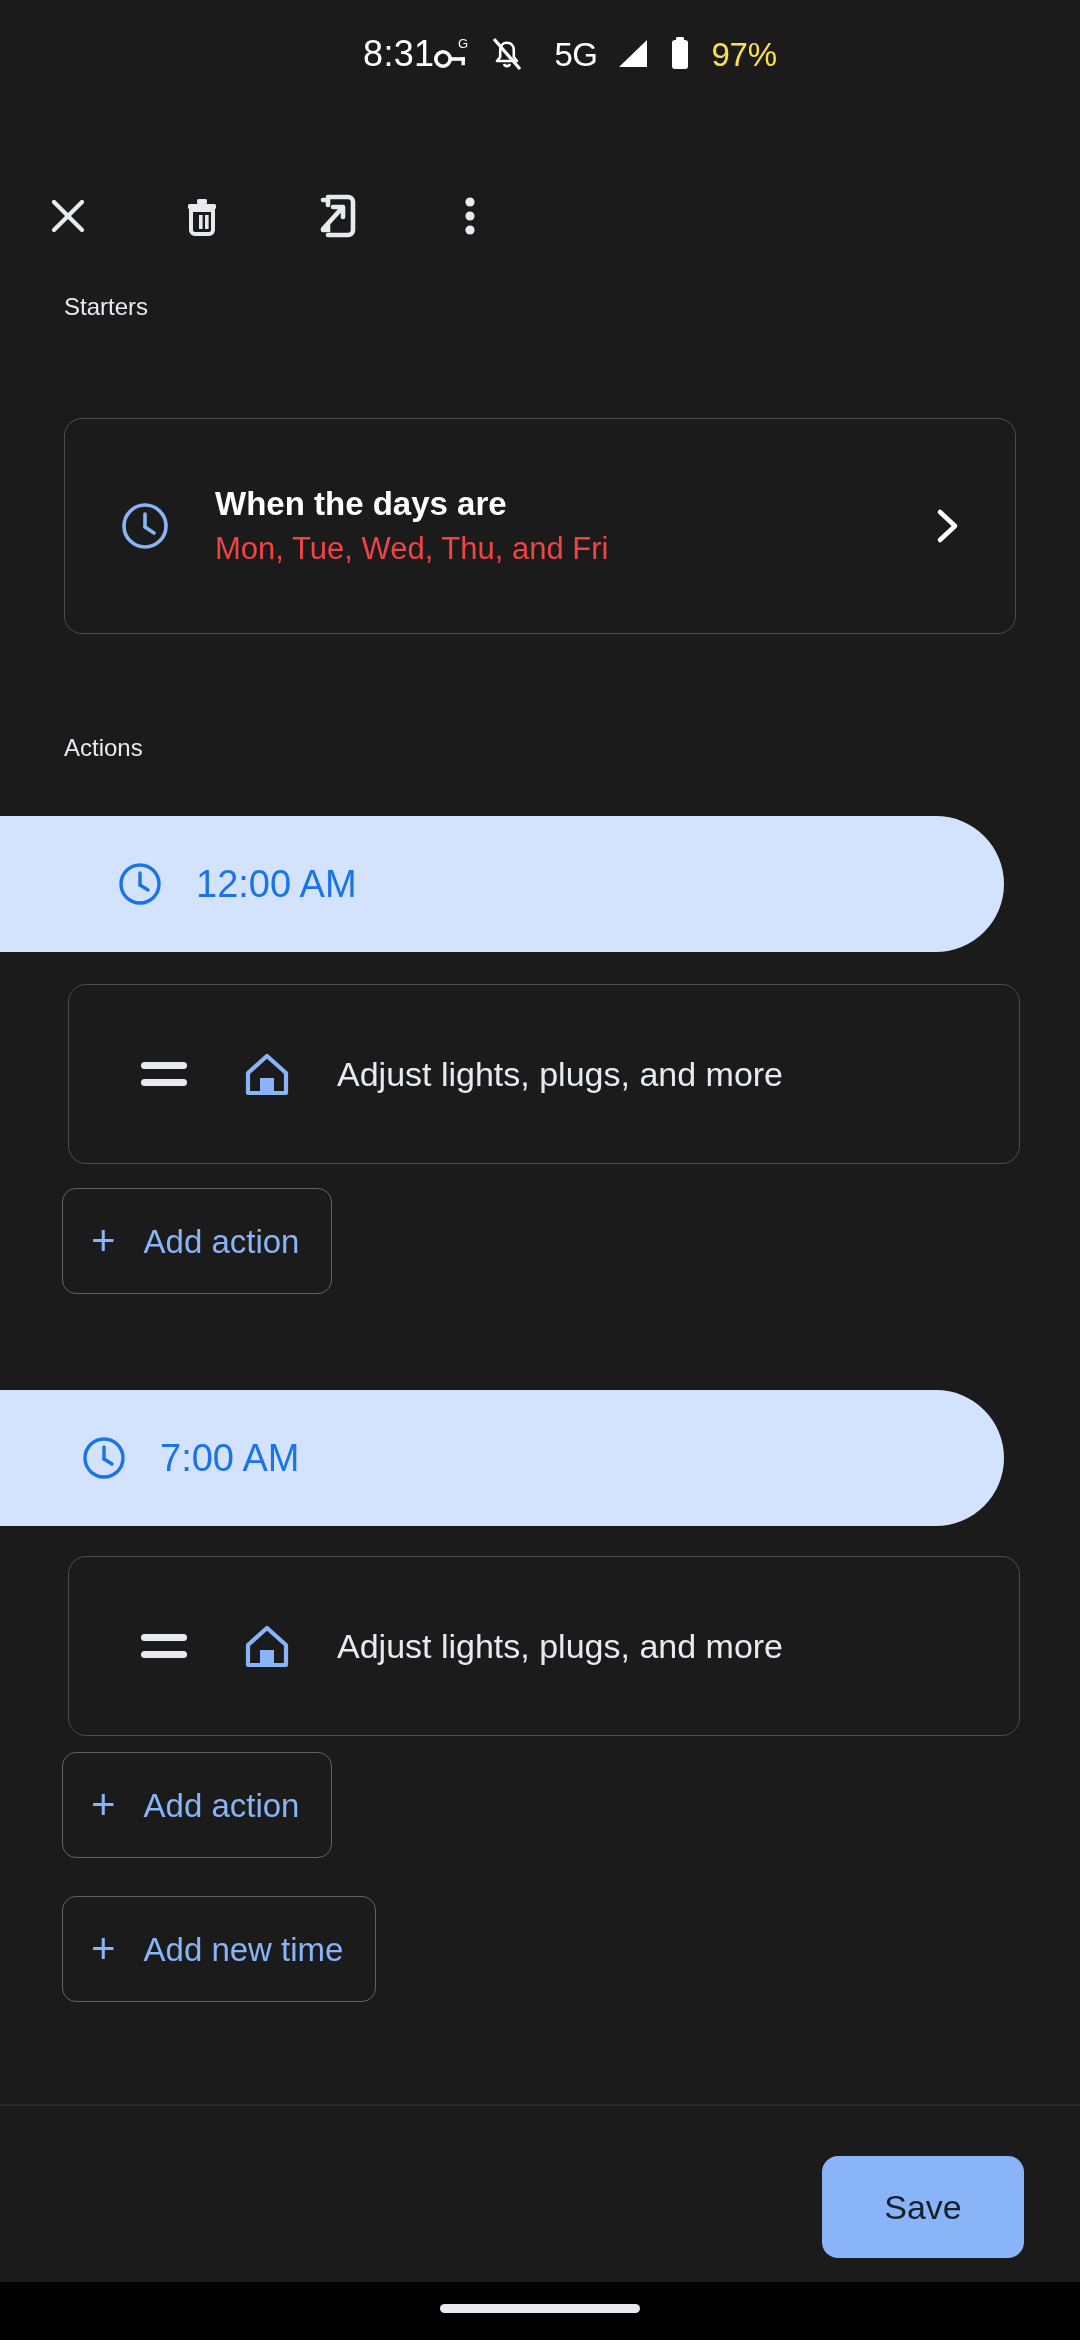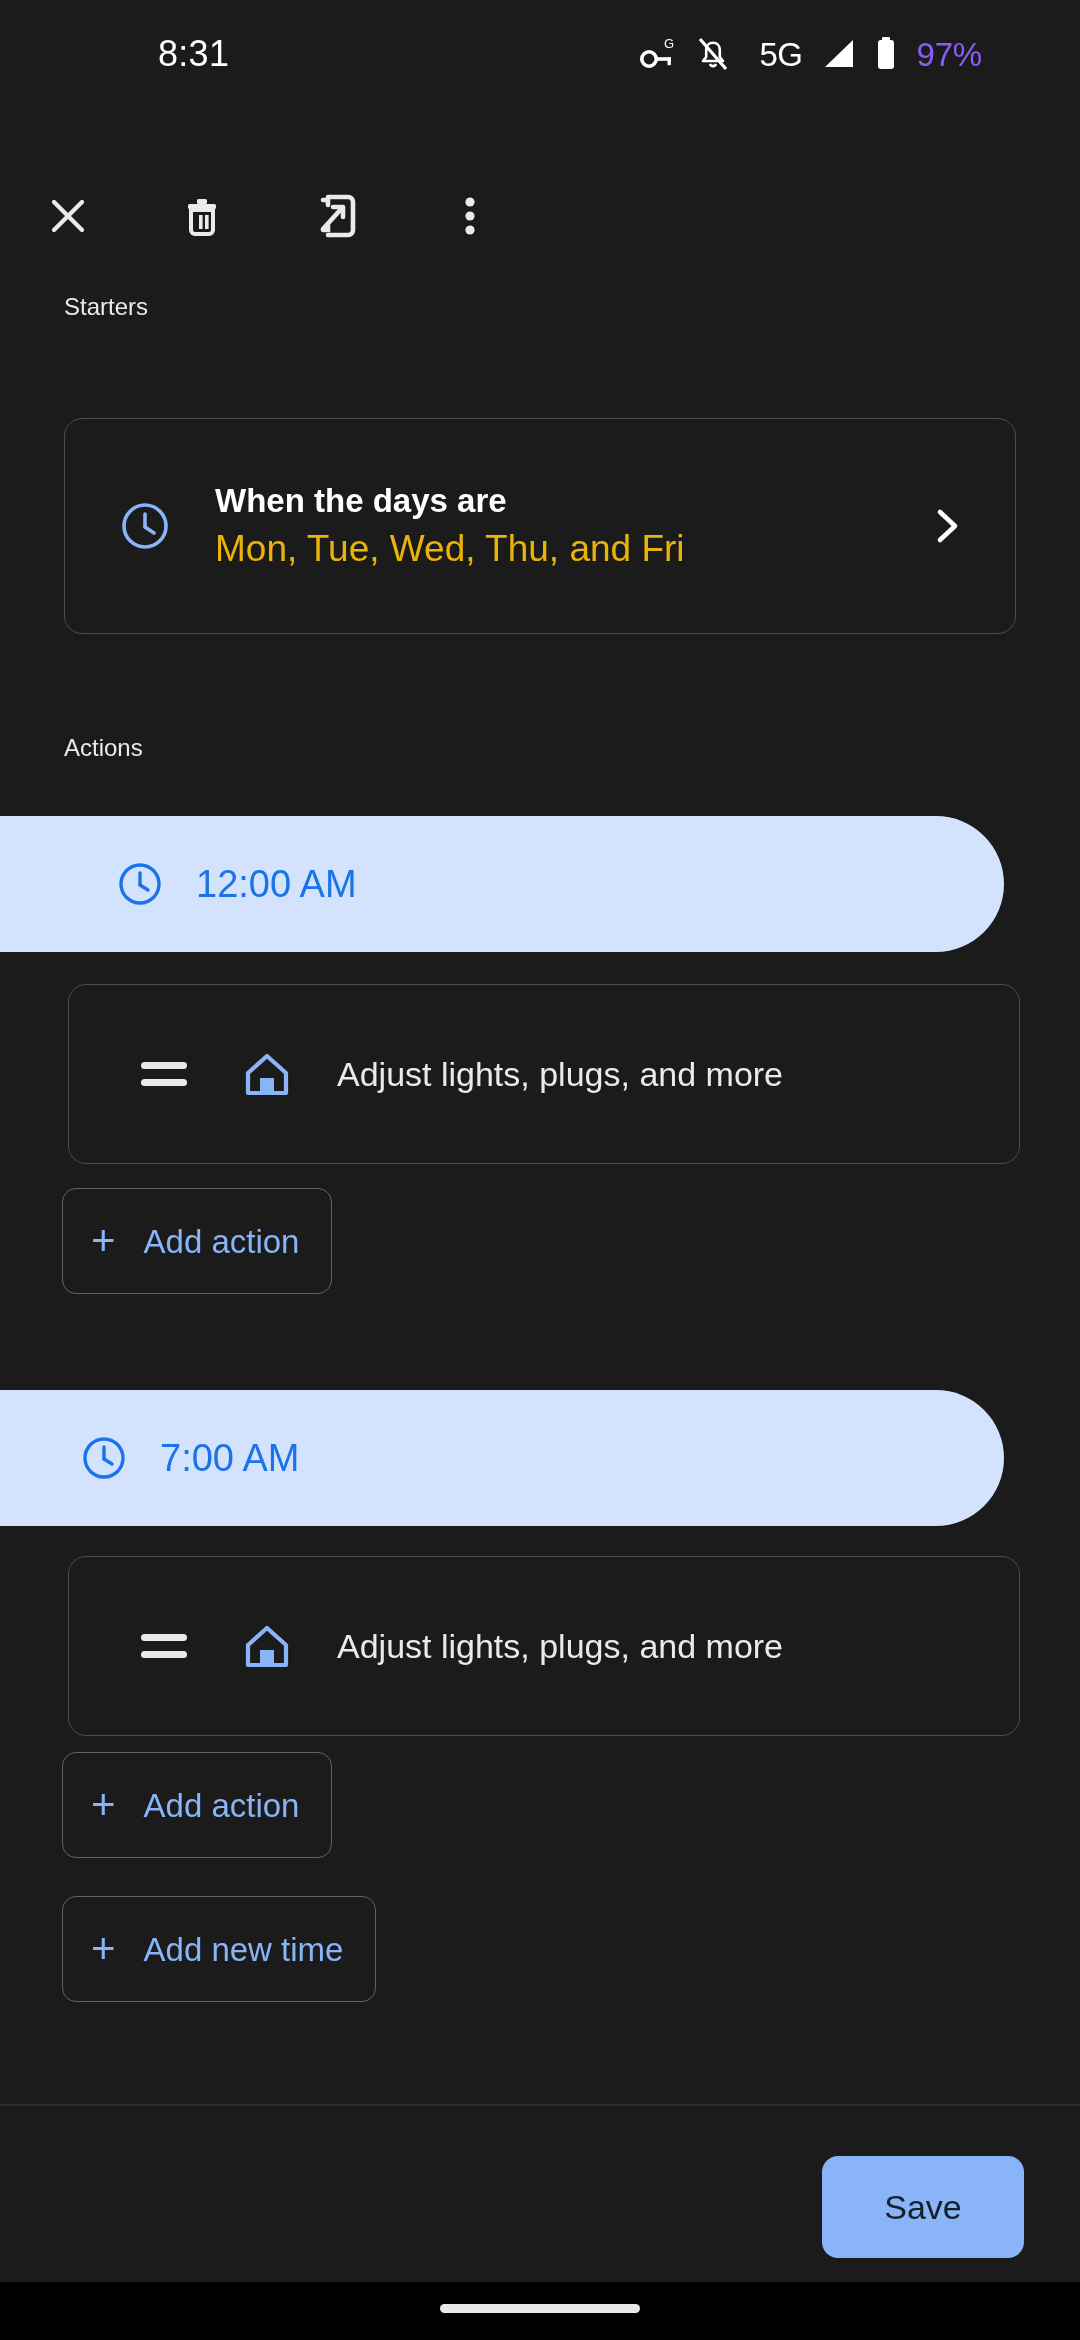--- a/index.html
+++ b/index.html
@@ -22,21 +22,21 @@
   }
 
   
   .status-bar {
     position: absolute;
     top: 0; left: 0;
     width: 1080px;
     height: 108px;
     display: flex;
     align-items: center;
-    justify-content: space-between;
+    justify-content: center;
     padding: 0 52px 0 0;
     background: #1b1b1b;
   }
   .status-time {
     margin-left: 158px;
     color: #ffffff;
     font-size: 36px;
     letter-spacing: 0.3px;
     line-height: 1;
   }
@@ -48,21 +48,21 @@
   }
   .status-icons svg { display: block; }
   .status-5g {
     color: #ffffff;
     font-size: 33px;
     line-height: 1;
     letter-spacing: -0.5px;
     margin-left: 12px;
   }
   .status-battery-pct {
-    color: #8b5cf6;
+    color: #fde047;
     font-size: 33px;
     line-height: 1;
     letter-spacing: -0.2px;
     margin-left: 2px;
   }
 
   
   .toolbar {
     position: absolute;
     top: 168px; left: 0;
@@ -128,22 +128,22 @@
     flex-direction: column;
     gap: 8px;
   }
   .starter-primary {
     color: #ffffff;
     font-size: 33px;
     font-weight: bold;
     line-height: 1.15;
   }
   .starter-secondary {
-    color: #eab308;
-    font-size: 37px;
+    color: #ef4444;
+    font-size: 31px;
     line-height: 1.15;
   }
   .starter-chevron {
     width: 56px;
     height: 56px;
     margin-right: 40px;
     flex: none;
     display: flex;
     align-items: center;
     justify-content: center;

